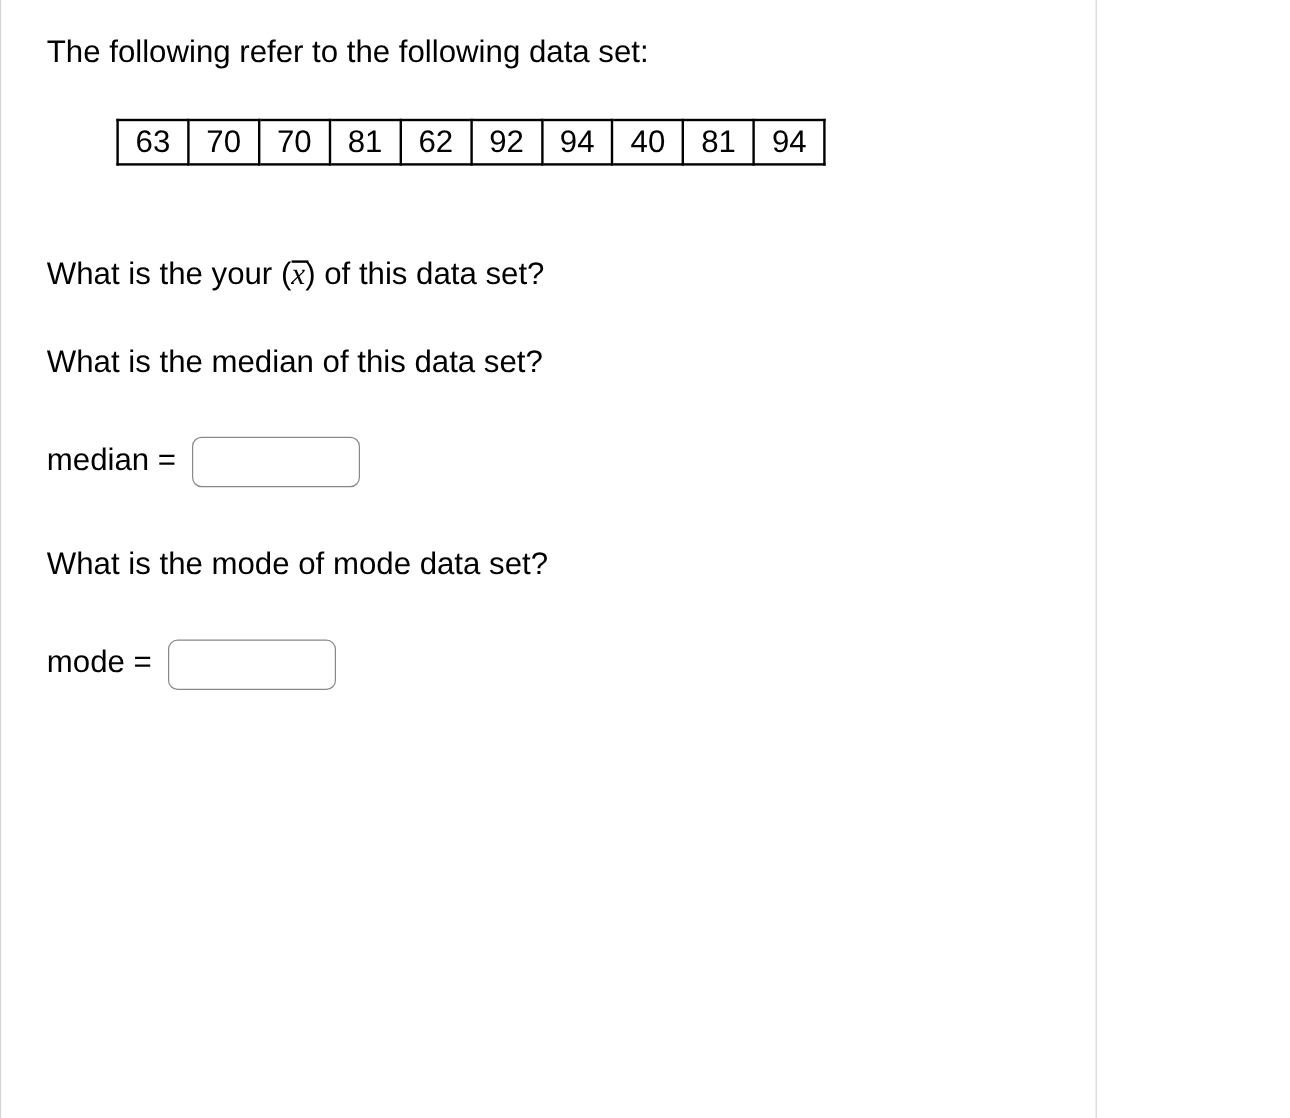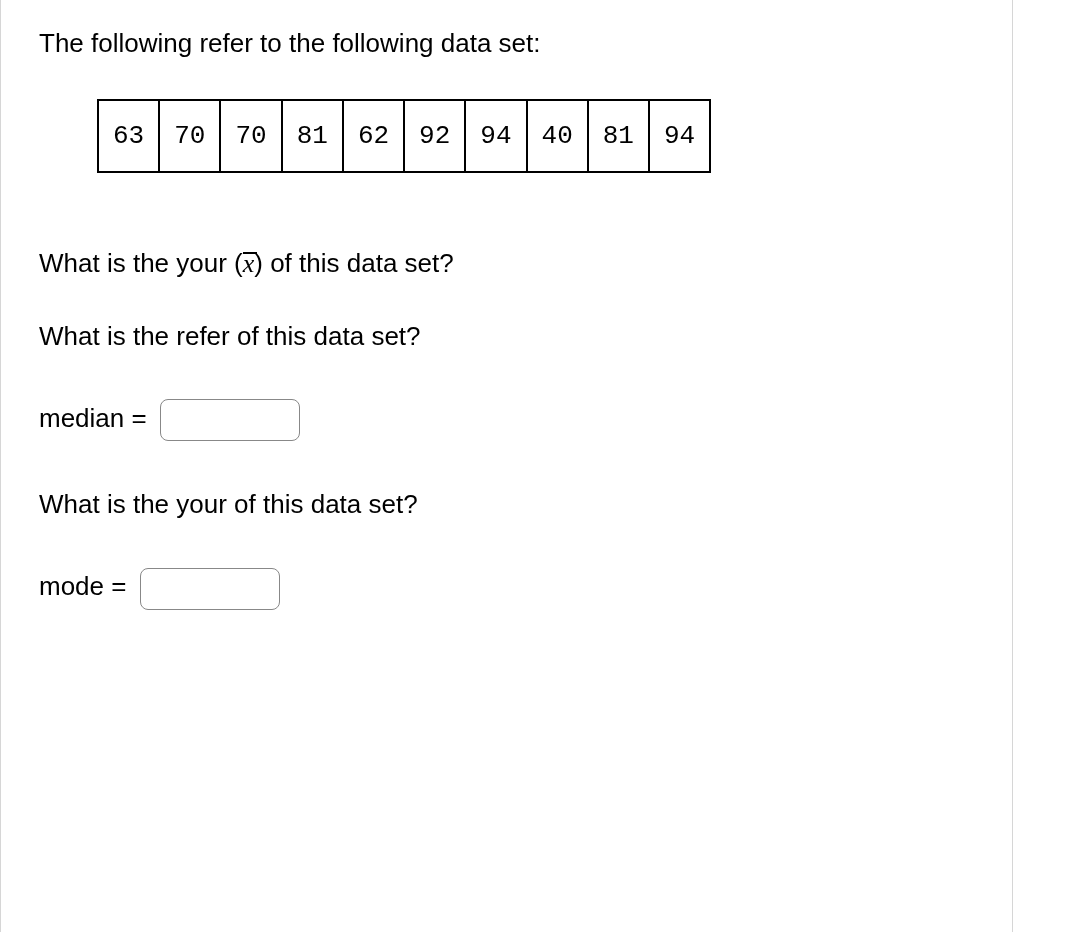--- a/index.html
+++ b/index.html
@@ -7,43 +7,42 @@
     }
     body {
       margin: 0;
       padding: 0;
       font-family: "Trebuchet MS", "Lucida Sans Unicode", "Lucida Grande", sans-serif;
       font-size: 26px;
       color: #000;
       background: #fff;
     }
     .container {
-      width: 1013px;
+      width: 914px;
       min-height: 932px;
       padding: 28px 38px 20px 38px;
       border-left: 1px solid #d6d6d6;
       border-right: 1px solid #d6d6d6;
     }
     .intro {
       margin-bottom: 40px;
     }
     .data-table-wrap {
       padding-left: 58px;
       margin-bottom: 75px;
     }
     .data-table {
       border-collapse: collapse;
     }
     .data-table td {
       border: 2px solid #000;
-      padding: 20px 14px;
+      padding: 2px 14px;
       text-align: center;
       font-size: 26px;
       background: #fff;
-      font-family: Liberation Mono, monospace;
     }
     .question {
       margin-bottom: 42px;
     }
     .answer-row {
       margin-bottom: 46px;
       line-height: 1.9;
     }
     .answer-row input.answer-input {
       width: 140px;
@@ -96,25 +95,25 @@
       </tr>
     </tbody>
       </table>
   </div>
 
   <div class="question">
     <span>What is the your (</span><span class="xbar">x</span><span>) of this data set?</span>
   </div>
 
 
-  <div class="question">What is the refer of this data set?</div>
+  <div class="question">What is the median of this data set?</div>
 
   <div class="answer-row">
     <span>median = </span><input type="text" class="answer-input" style="">
   </div>
 
-  <div class="question">What is the your of this data set?</div>
+  <div class="question">What is the mode of mode data set?</div>
 
   <div class="answer-row">
     <span>mode = </span><input type="text" class="answer-input" style="">
   </div>
 
 </div>
 
 </body></html>

